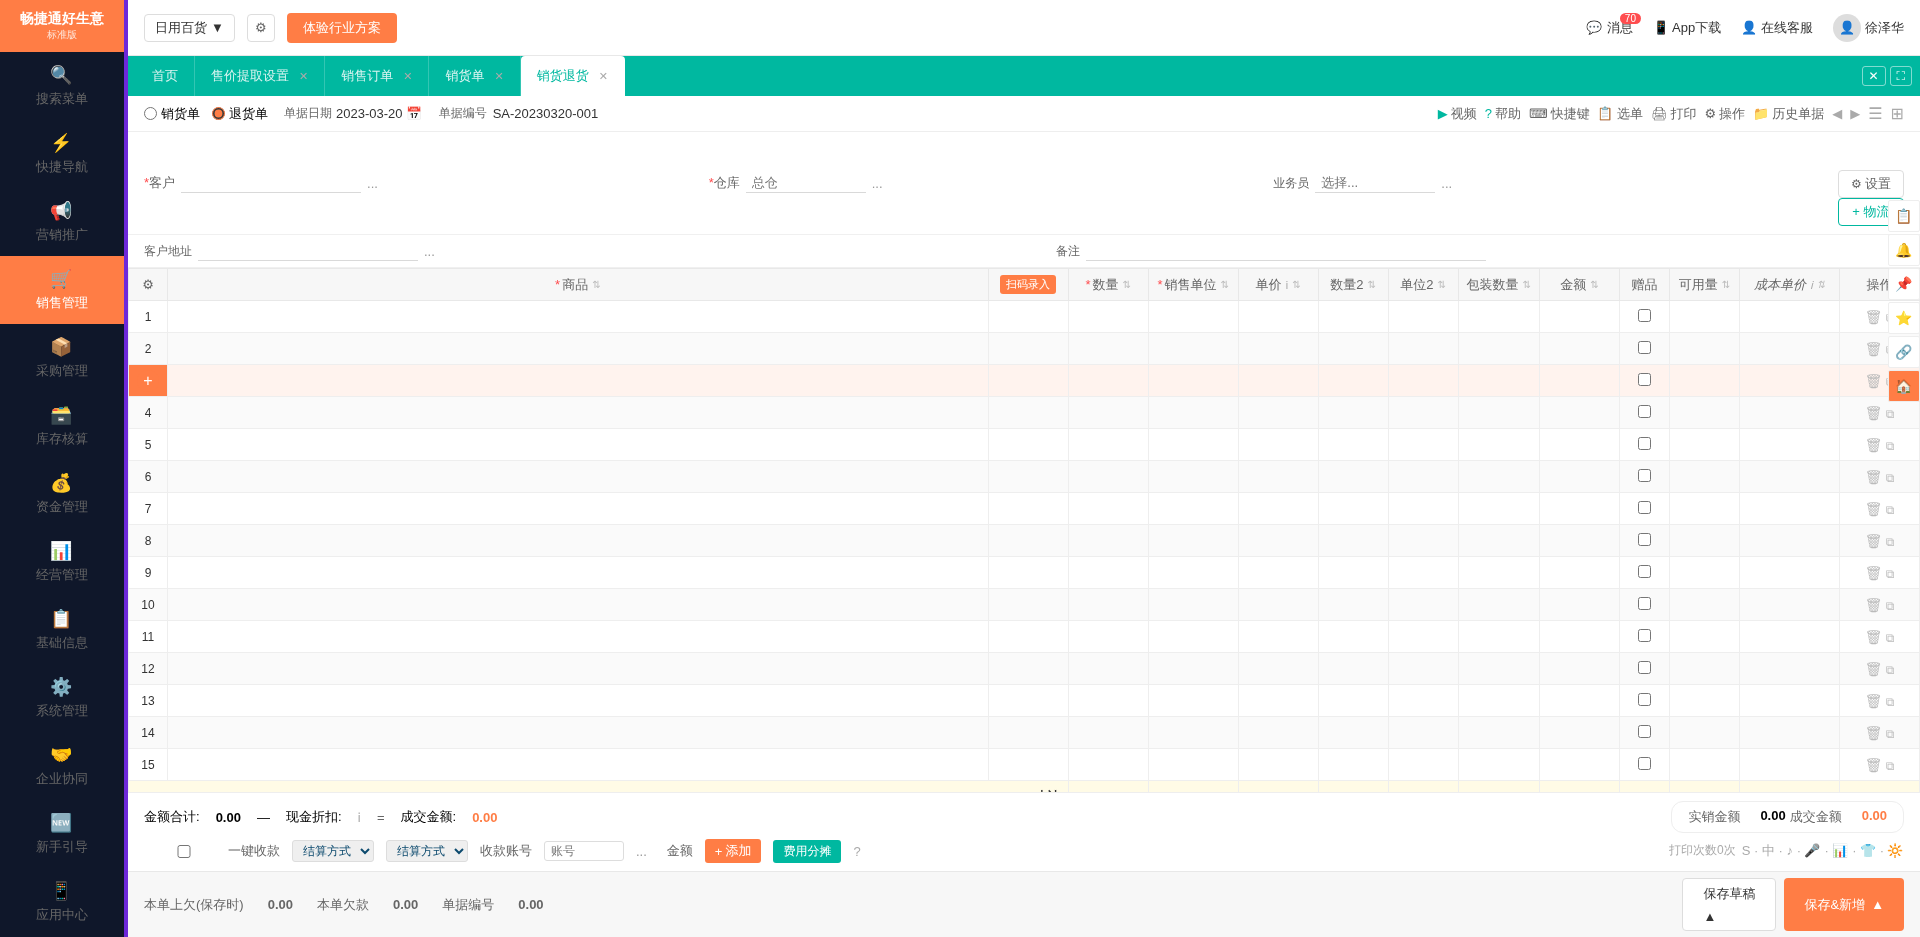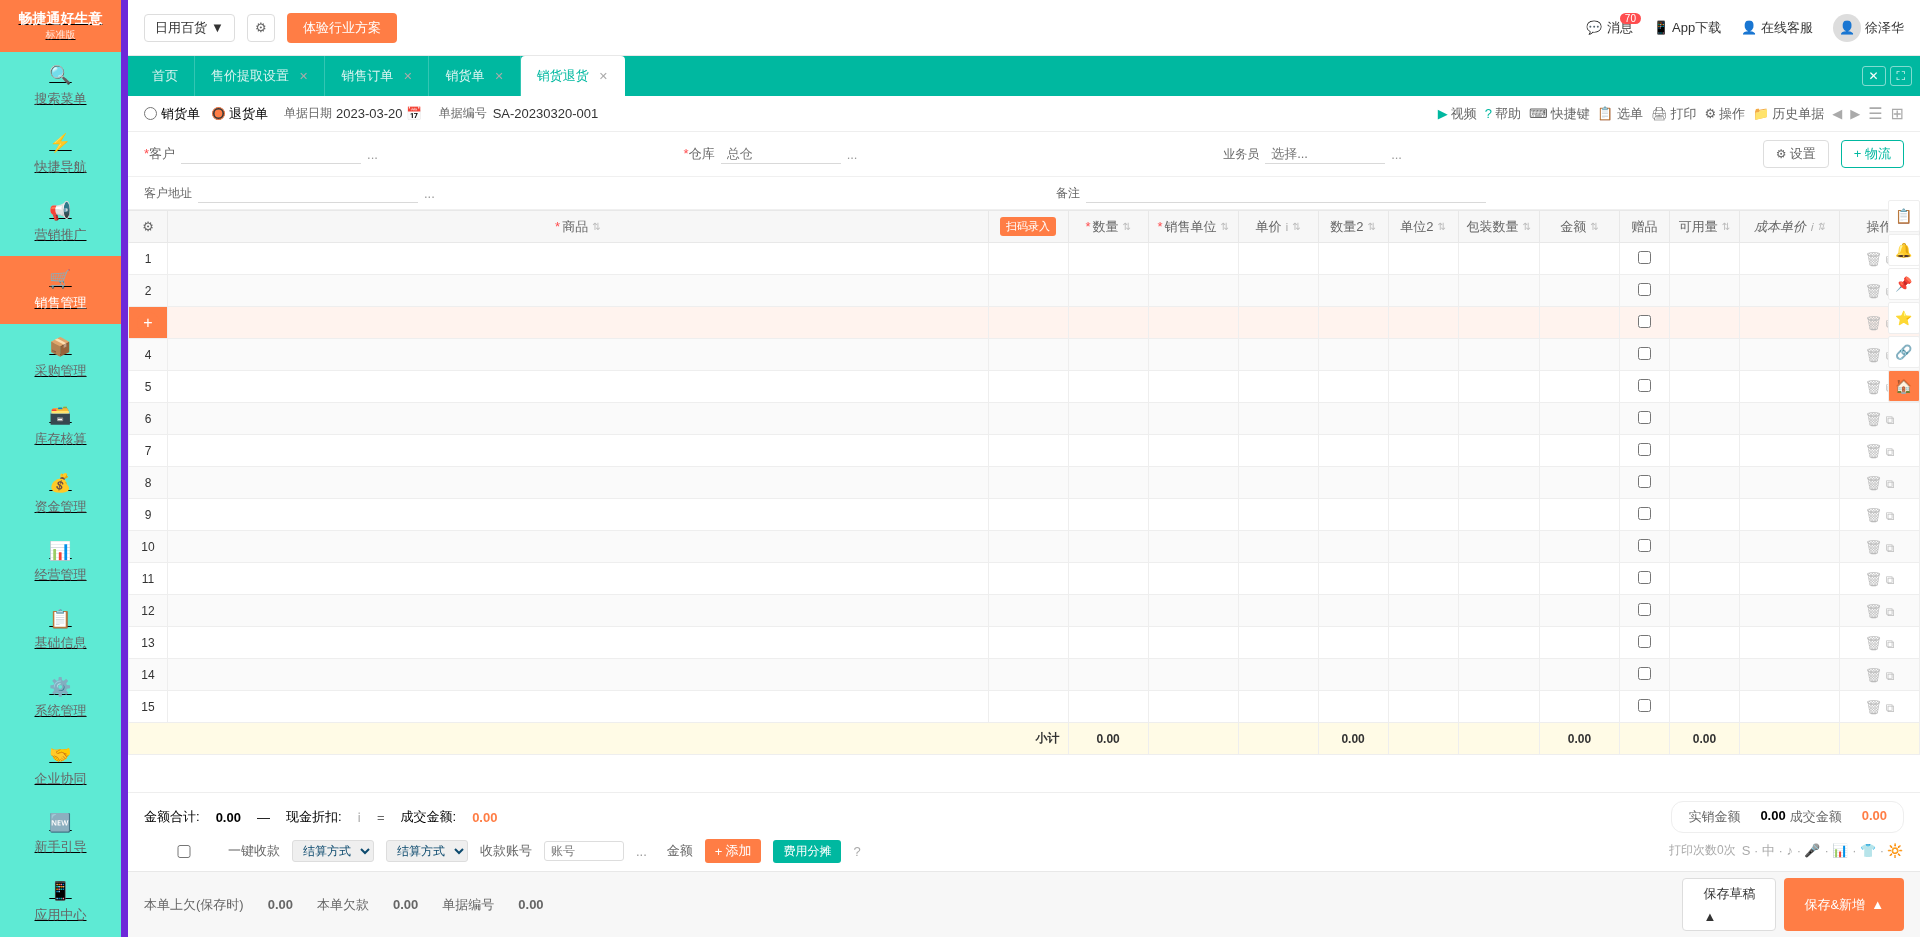--- a/index.html
+++ b/index.html
@@ -1,19 +1,19 @@
 <!DOCTYPE html>
 <html><head>
   <meta charset="utf-8">
   <style>
     * { box-sizing: border-box; margin: 0; padding: 0; font-family: 'Microsoft YaHei', Arial, sans-serif; font-size: 13px; }
     body { display: flex; height: 937px; overflow: hidden; background: #f0f2f5; }
 
     
-    .sidebar { width: 128px; background: #5eead4; display: flex; flex-direction: column; border-right: 7px solid #6d28d9; flex-shrink: 0; text-decoration: underline; }
+    .sidebar { width: 128px; background: #0f172a; display: flex; flex-direction: column; border-right: 4px solid #6d28d9; flex-shrink: 0; }
     .sidebar-logo { background: #ff7d45; color: #fff; padding: 10px 8px; text-align: center; height: 56px; display: flex; align-items: center; justify-content: center; flex-direction: column; }
     .sidebar-logo .logo-title { font-size: 14px; font-weight: bold; color: #fff; }
     .sidebar-logo .logo-sub { font-size: 10px; color: rgba(255,255,255,0.8); }
     .sidebar-item { display: flex; flex-direction: column; align-items: center; padding: 12px 0; cursor: pointer; color: #666; font-size: 12px; gap: 4px; border-bottom: none; }
     .sidebar-item.active { color: #fff; background: #ff7d45; }
     .sidebar-item .icon { font-size: 18px; }
 
     
     .main { flex: 1; display: flex; flex-direction: column; overflow: hidden; }
 
@@ -296,21 +296,21 @@
       <div class="form-field">
         <label><span class="required">*</span><span>仓库</span></label>
         <input class="form-input" value="" style="width: 80px;" placeholder="总仓">
         <span class="form-dots">...</span>
       </div>
       <div class="form-field">
         <label>业务员</label>
         <input class="form-input" style="width: 120px;" placeholder="选择...">
         <span class="form-dots">...</span>
       </div>
-      <div style="margin-left:auto;display:flex;flex-direction:row;gap:12px;">
+      <div style="margin-left:auto;display:flex;flex-direction:column;gap:0;margin-top:30px;">
         <button class="side-btn setting">⚙ <span>设置</span></button>
         <button class="side-btn logistics"><span>+ 物流</span></button>
       </div>
     </div>
 
     <div class="form-row2">
       <div class="form-field">
         <label>客户地址</label>
         <input class="form-input" style="width: 220px;">
         <span class="form-dots">...</span>

